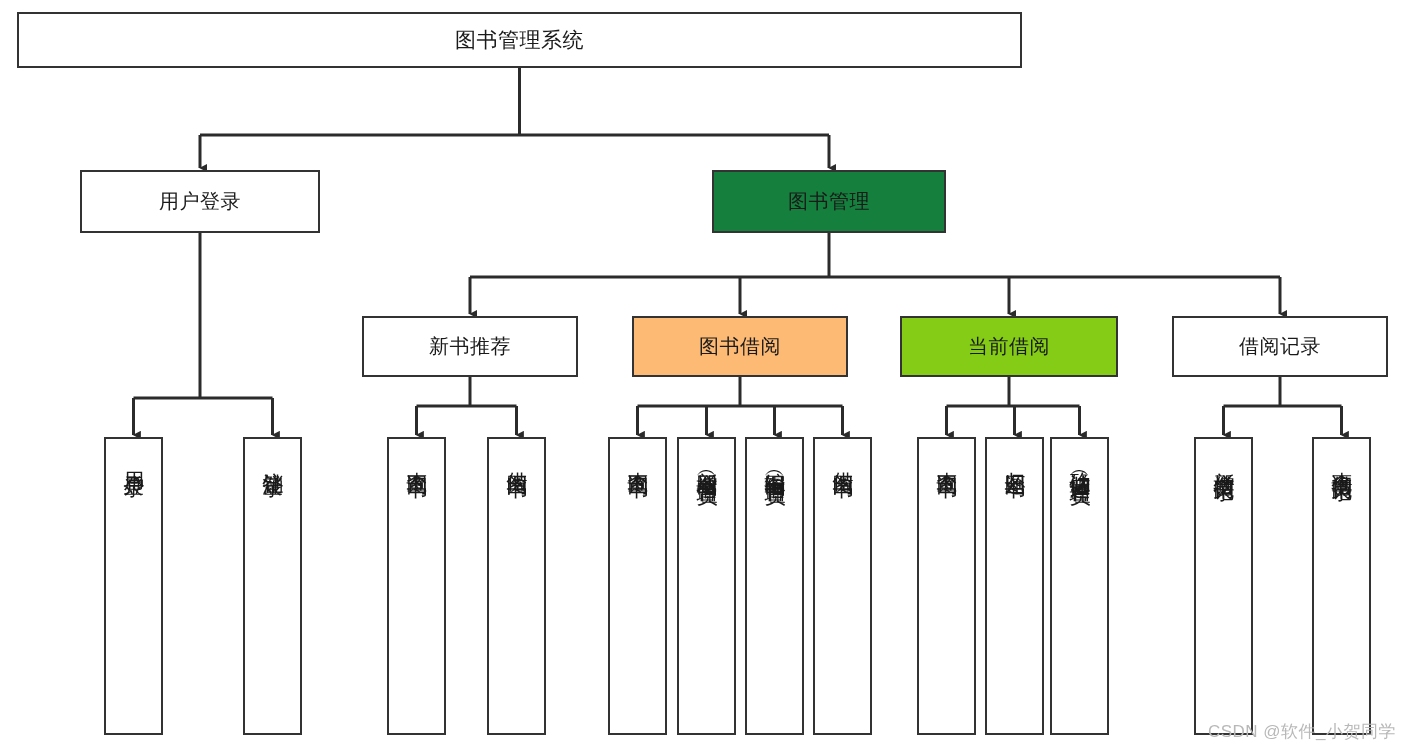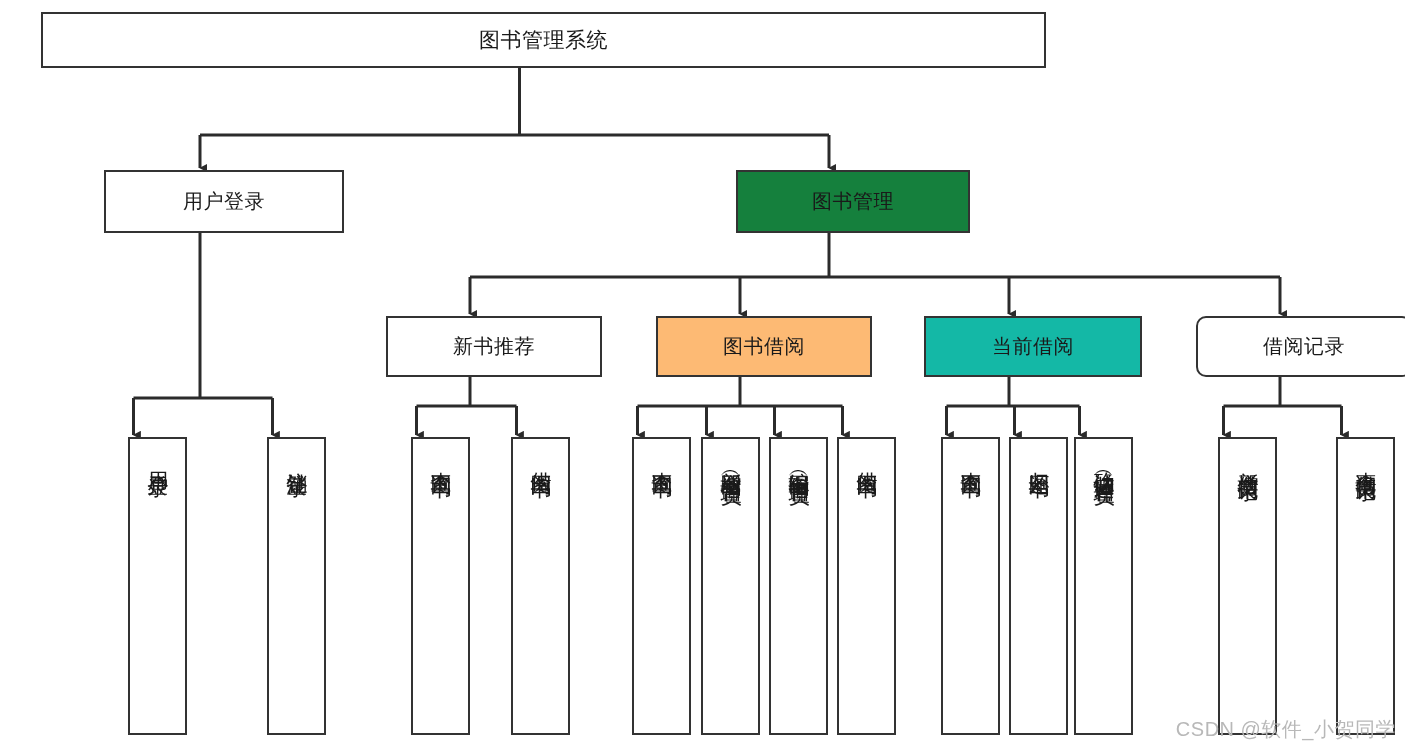--- a/index.html
+++ b/index.html
@@ -23,21 +23,20 @@
   }
   .node-box {
     position: absolute;
     box-sizing: border-box;
     background: #ffffff;
     border: 2px solid #c4b5fd;
     display: flex;
     align-items: center;
     justify-content: center;
     overflow: hidden;
-    margin-left: 24px;
   }
   .node-label {
     color: #1a1a1a;
     font-size: 20px;
     line-height: 1.05;
     letter-spacing: 0.5px;
     white-space: nowrap;
     text-align: center;
   }
   .node-box.vertical {
@@ -60,21 +59,21 @@
     top: 0;
     width: 1405px;
     height: 747px;
     pointer-events: none;
   }
   #watermark {
     position: absolute;
     right: 9px;
     bottom: 4px;
     color: #b8b8b8;
-    font-size: 20px;
+    font-size: 17px;
     letter-spacing: 0.5px;
     white-space: nowrap;
   }
 </style>
 </head>
 <body>
 
 <div id="diagram-root">
   <svg id="edge-layer" width="1405" height="747" viewBox="0 0 1405 747">
     <defs>
@@ -127,24 +126,24 @@
       </div>
       <div class="node-box" style="left: 712px; top: 170px; width: 234px; height: 63px; border-color: rgb(51, 51, 51); background: #15803d;">
         <span class="node-label" style="color: rgb(26, 26, 26);">图书管理</span>
       </div>
       <div class="node-box" style="left: 362px; top: 316px; width: 216px; height: 61px; border-color: rgb(51, 51, 51); background: rgb(255, 255, 255);">
         <span class="node-label" style="color: rgb(26, 26, 26);">新书推荐</span>
       </div>
       <div class="node-box" style="left: 632px; top: 316px; width: 216px; height: 61px; border-color: rgb(51, 51, 51); background: #fdba74;">
         <span class="node-label" style="color: rgb(26, 26, 26);">图书借阅</span>
       </div>
-      <div class="node-box" style="left: 900px; top: 316px; width: 218px; height: 61px; border-color: rgb(51, 51, 51); background: #14b8a6;">
+      <div class="node-box" style="left: 900px; top: 316px; width: 218px; height: 61px; border-color: rgb(51, 51, 51); background: #84cc16;">
         <span class="node-label" style="color: rgb(26, 26, 26);">当前借阅</span>
       </div>
-      <div class="node-box" style="left: 1172px; top: 316px; width: 216px; height: 61px; border-color: rgb(51, 51, 51); background: rgb(255, 255, 255); border-radius: 10px;">
+      <div class="node-box" style="left: 1172px; top: 316px; width: 216px; height: 61px; border-color: rgb(51, 51, 51); background: rgb(255, 255, 255);">
         <span class="node-label" style="color: rgb(26, 26, 26);">借阅记录</span>
       </div>
       <div class="node-box vertical" style="left: 104px; top: 437px; width: 59px; height: 298px; border-color: rgb(51, 51, 51); background: rgb(255, 255, 255);">
         <span class="node-label" style="color: rgb(26, 26, 26);">用户登录</span>
       </div>
       <div class="node-box vertical" style="left: 243px; top: 437px; width: 59px; height: 298px; border-color: rgb(51, 51, 51); background: rgb(255, 255, 255);">
         <span class="node-label" style="color: rgb(26, 26, 26);">注销登录</span>
       </div>
       <div class="node-box vertical" style="left: 387px; top: 437px; width: 59px; height: 298px; border-color: rgb(51, 51, 51); background: rgb(255, 255, 255);">
         <span class="node-label" style="color: rgb(26, 26, 26);">查询图书</span>

